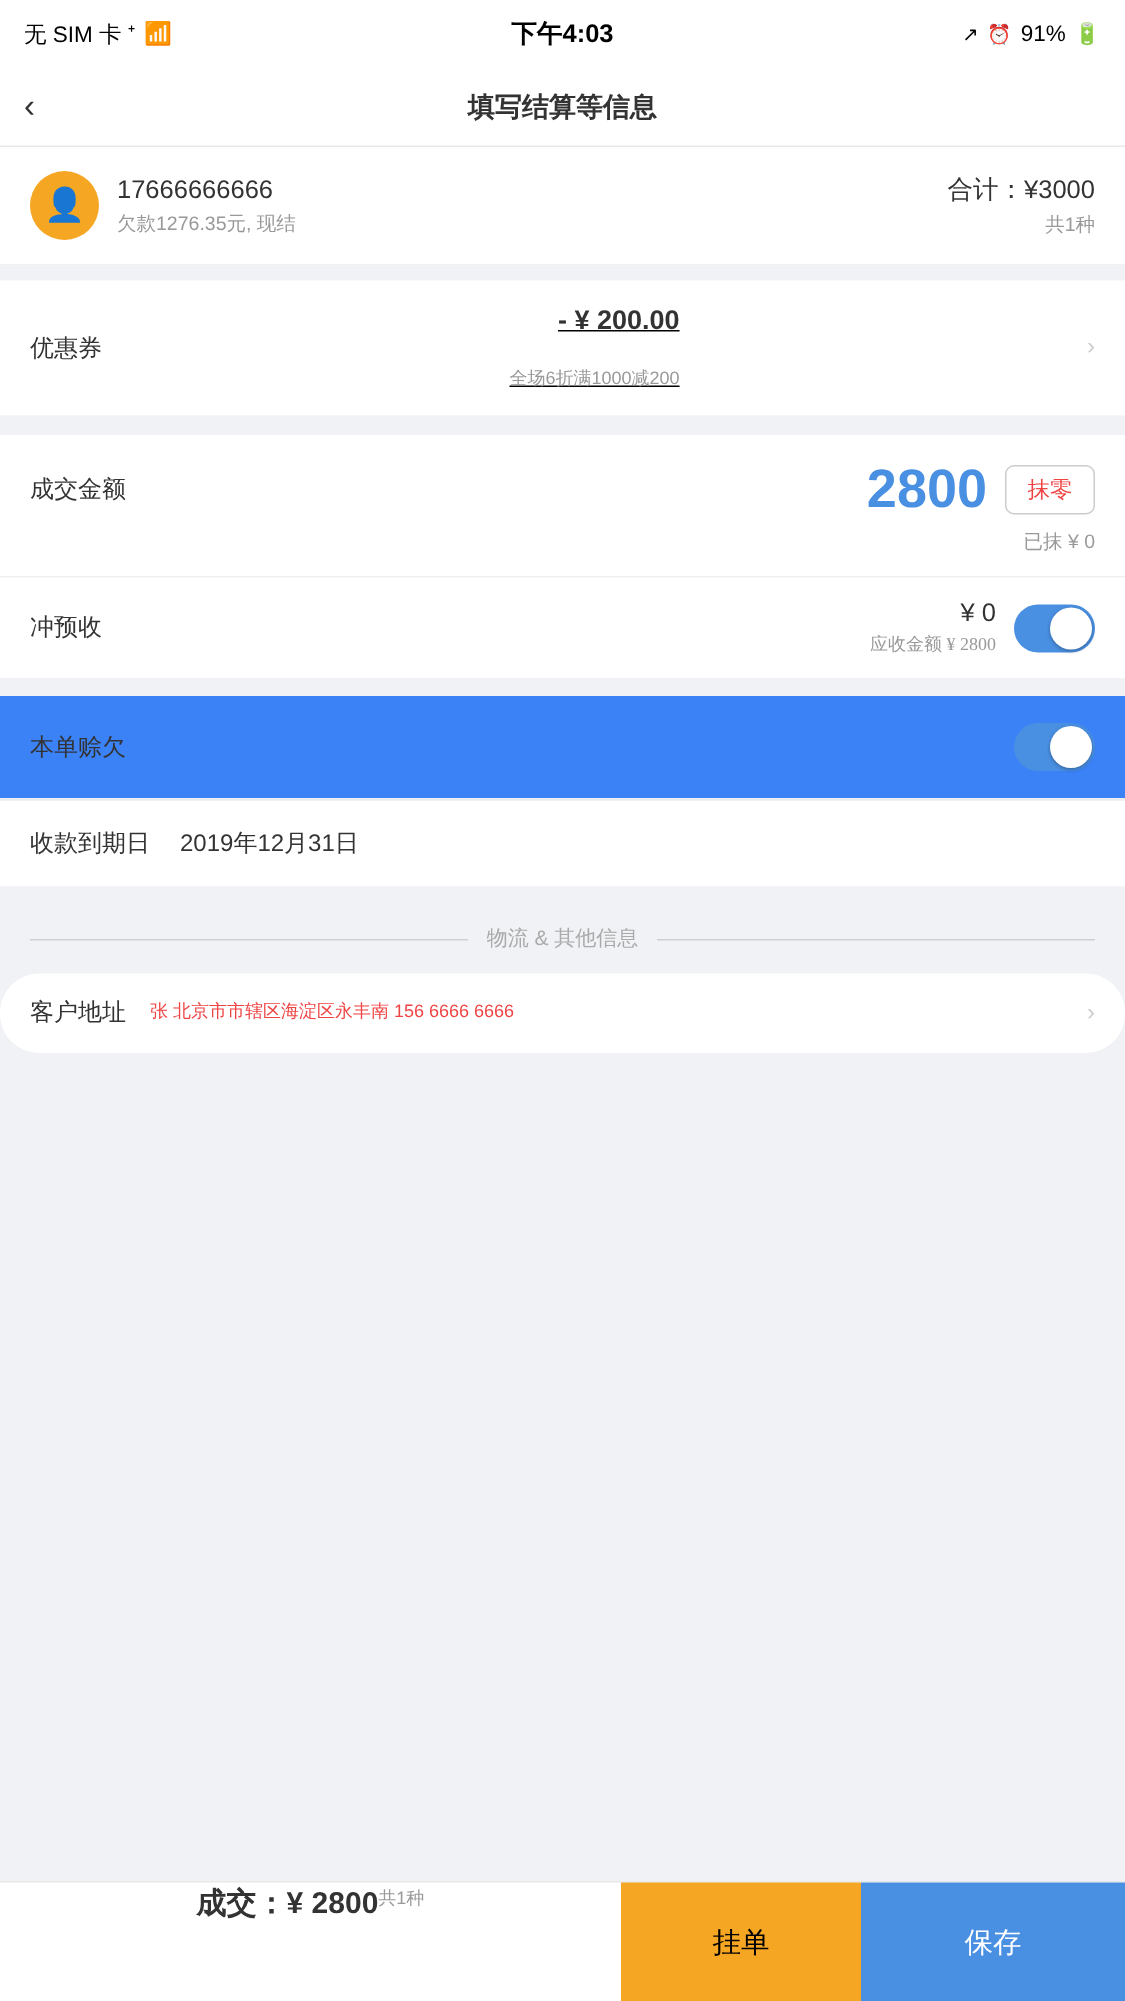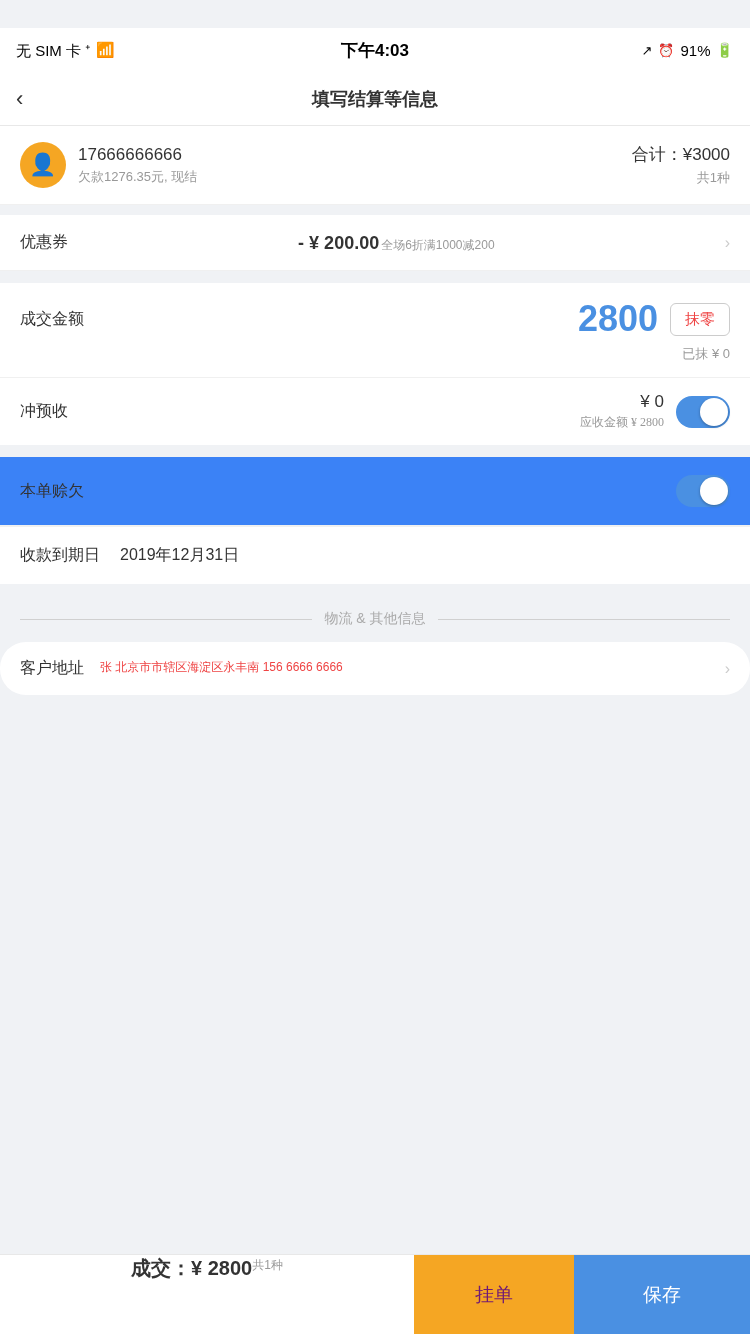--- a/index.html
+++ b/index.html
@@ -16,21 +16,20 @@
     
     .status-bar {
       background: #fff;
       height: 44px;
       display: flex;
       align-items: center;
       justify-content: space-between;
       padding: 0 16px;
       font-size: 15px;
       font-weight: 500;
-      margin-top: 28px;
     }
     .status-left { display: flex; align-items: center; gap: 6px; }
     .status-right { display: flex; align-items: center; gap: 6px; }
     .time { font-size: 17px; font-weight: 600; position: absolute; left: 50%; transform: translateX(-50%); }
 
     
     .header {
       background: #fff;
       height: 54px;
       display: flex;
@@ -94,21 +93,21 @@
       background: #fff;
       padding: 16px 20px;
       display: flex;
       align-items: center;
       justify-content: space-between;
       border-bottom: 1px solid #f0f0f0;
       margin-top: 10px;
     }
     .coupon-label { font-size: 16px; color: #333; }
     .coupon-discount { font-size: 18px; font-weight: 600; color: #333; }
-    .coupon-desc { font-size: 12px; color: #999; margin-top: 6px; text-align: left; }
+    .coupon-desc { font-size: 12px; color: #999; margin-top: 18px; text-align: left; }
     .chevron-icon { color: #ccc; font-size: 16px; }
 
     
     .separator {
       height: 12px;
       background: #f0f2f5;
     }
 
     
     .section {
@@ -253,21 +252,21 @@
     .bottom-total { font-size: 15px; color: #333; }
     .bottom-total span { font-size: 20px; font-weight: 600; }
     .bottom-count { font-size: 12px; color: #999; margin-top: 2px; }
     .btn-hold {
       width: 160px;
       background: #f5a623;
       display: flex;
       align-items: center;
       justify-content: center;
       font-size: 19px;
-      color: #701a75;
+      color: #000000;
       font-weight: 500;
       cursor: pointer;
     }
     .btn-save {
       width: 176px;
       background: #4a90e2;
       display: flex;
       align-items: center;
       justify-content: center;
       font-size: 19px;
@@ -309,21 +308,21 @@
       </div>
     </div>
     <div class="customer-right">
       <div class="total-amount">合计：¥3000</div>
       <div class="total-count">共1种</div>
     </div>
   </div>
 
   <div class="coupon-row">
     <div class="coupon-label">优惠券</div>
-    <div style="text-align:right; display:flex; flex-direction:row; align-items:flex-end; gap:2px;">
+    <div style="text-align:right; display:flex; flex-direction:column; align-items:flex-end; gap:2px;text-decoration:underline;">
       <div class="coupon-discount">- ¥ 200.00</div>
       <div class="coupon-desc">全场6折满1000减200</div>
     </div>
     <span class="chevron-icon">›</span>
   </div>
 
   <div class="separator"></div>
 
   <div class="section">
     <div class="amount-row">

